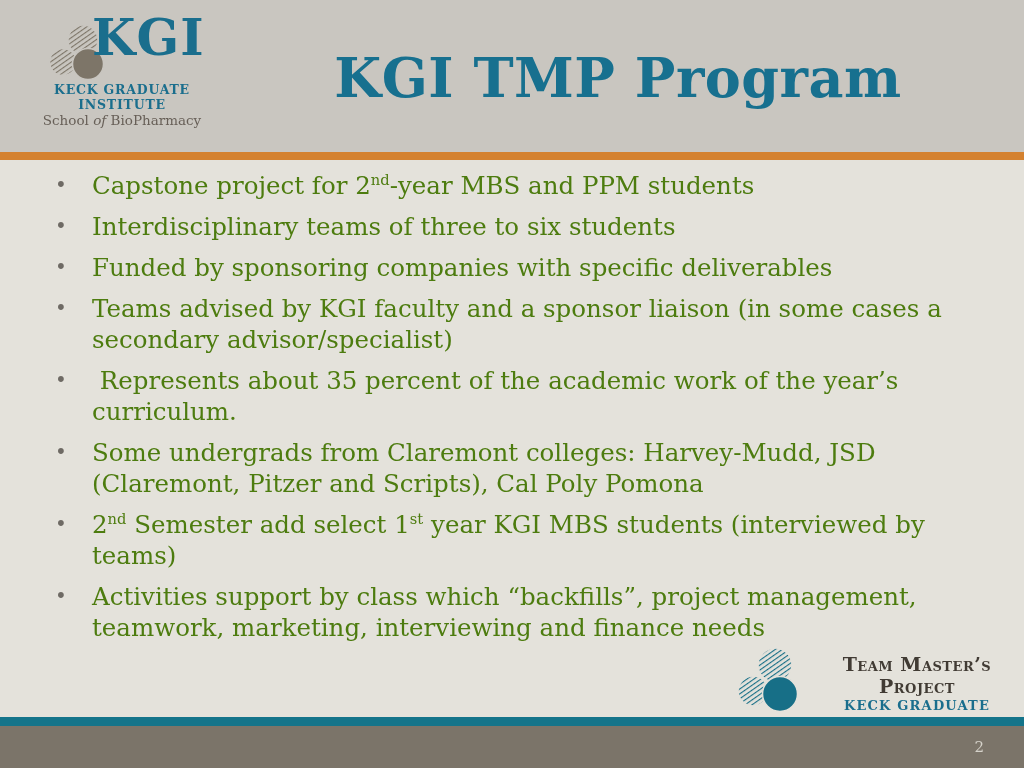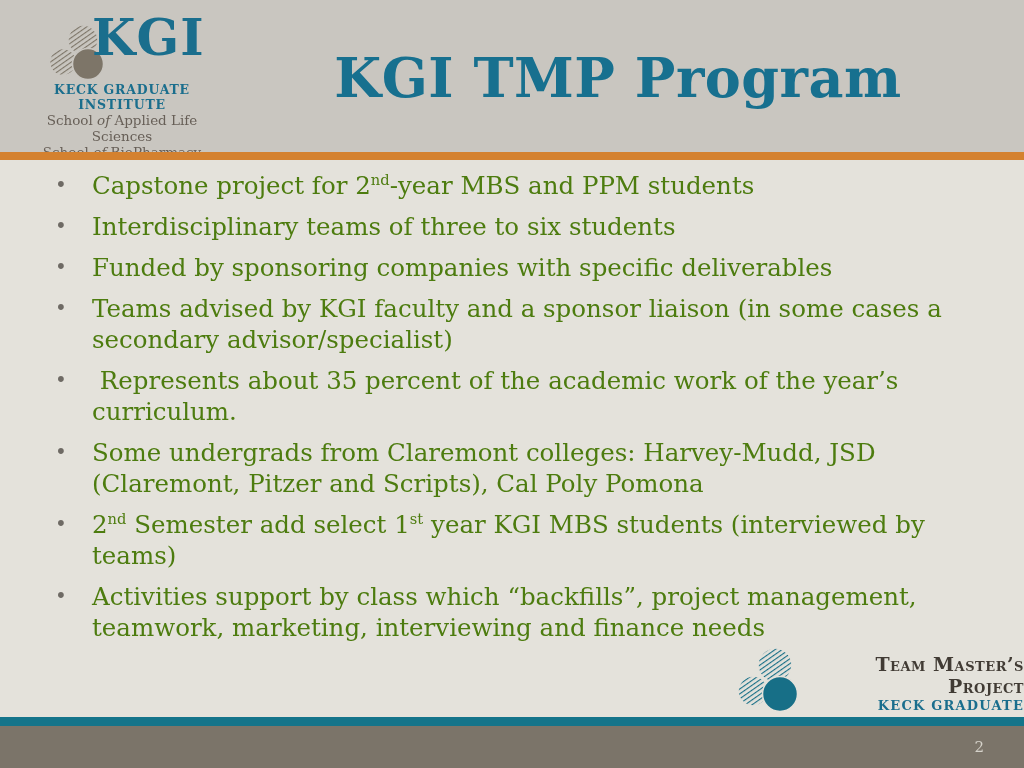--- a/index.html
+++ b/index.html
@@ -37,21 +37,21 @@
   .bullet-marker {
     flex:none; width:37px; font-size:20px; line-height:31px; color:#6e6a64;
   }
   .bullet-text {
     font-size:24.5px; line-height:31px; color:#4d7c0f;
   }
   .bullet-text sup { font-size:60%; line-height:0; vertical-align:super; }
   
   .tmp-logo { position:absolute; top:647px; left:736px; display:flex; }
   .tmp-circles { flex:none; }
-  .tmp-text { margin-left:6px; padding-top:6px; text-align:right; }
+  .tmp-text { margin-left:6px; padding-top:6px; text-align:center; }
   .tmp-line1 {
     font-variant:small-caps; font-weight:bold; font-size:19px; line-height:22px;
     color:#413b34; letter-spacing:0.5px;
   }
   .tmp-line2 { font-size:13px; font-weight:bold; color:#1a6e8d; letter-spacing:1.2px; line-height:17px; }
   .tmp-line3 { font-size:13.5px; color:#1a6e8d; line-height:17px; }
   
   .teal-bar { position:absolute; top:717px; left:0; width:1024px; height:9px; background:#14748a; }
   .footer-band { position:absolute; top:726px; left:0; width:1024px; height:42px; background:#7b7469; }
   .page-number {
@@ -74,21 +74,20 @@
             <line x1="0" y1="0" x2="0" y2="4" stroke="#7d7568" stroke-width="2.2"></line>
           </pattern>
         </defs>
         <circle cx="35" cy="16" r="15" fill="url(#hatchGray)" stroke="#c9c6c0" stroke-width="1.5"></circle>
         <circle cx="15" cy="38" r="13.5" fill="url(#hatchGray)" stroke="#c9c6c0" stroke-width="1.5"></circle>
         <circle cx="40" cy="40" r="15.5" fill="#7d7568" stroke="#c9c6c0" stroke-width="1.5"></circle>
       </svg>
       <div class="kgi-acronym">KGI</div>
     </div>
     <div class="kgi-line1">KECK GRADUATE INSTITUTE</div>
-    <div class="kgi-line2">School <i>of</i> Applied Life Sciences</div>
     <div class="kgi-line3">School <i>of</i> BioPharmacy</div>
   </div>
 
   <div class="slide-title">KGI TMP Program</div>
 
   <div class="orange-bar"></div>
 
   <div class="bullet-list" id="bullet-list">
     <div class="bullet-row">
       <div class="bullet-marker">•</div>

